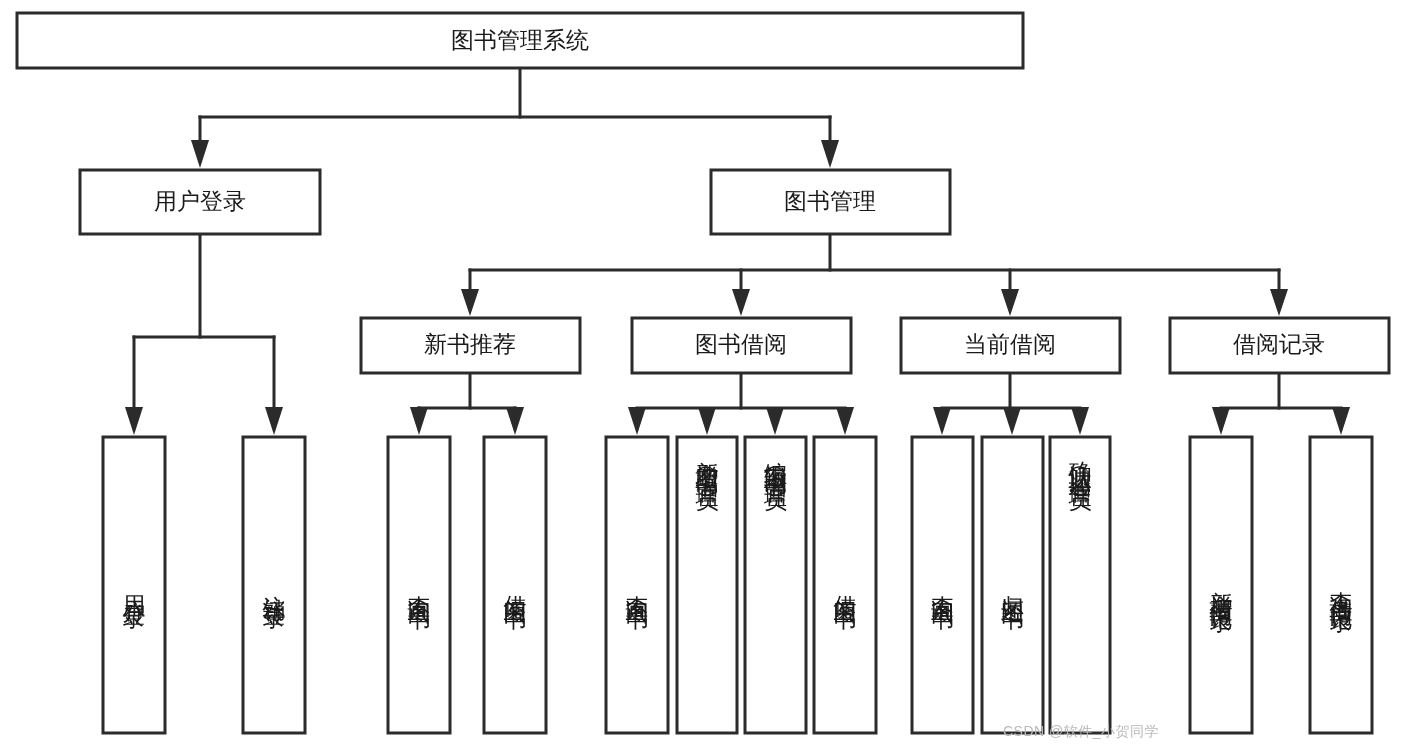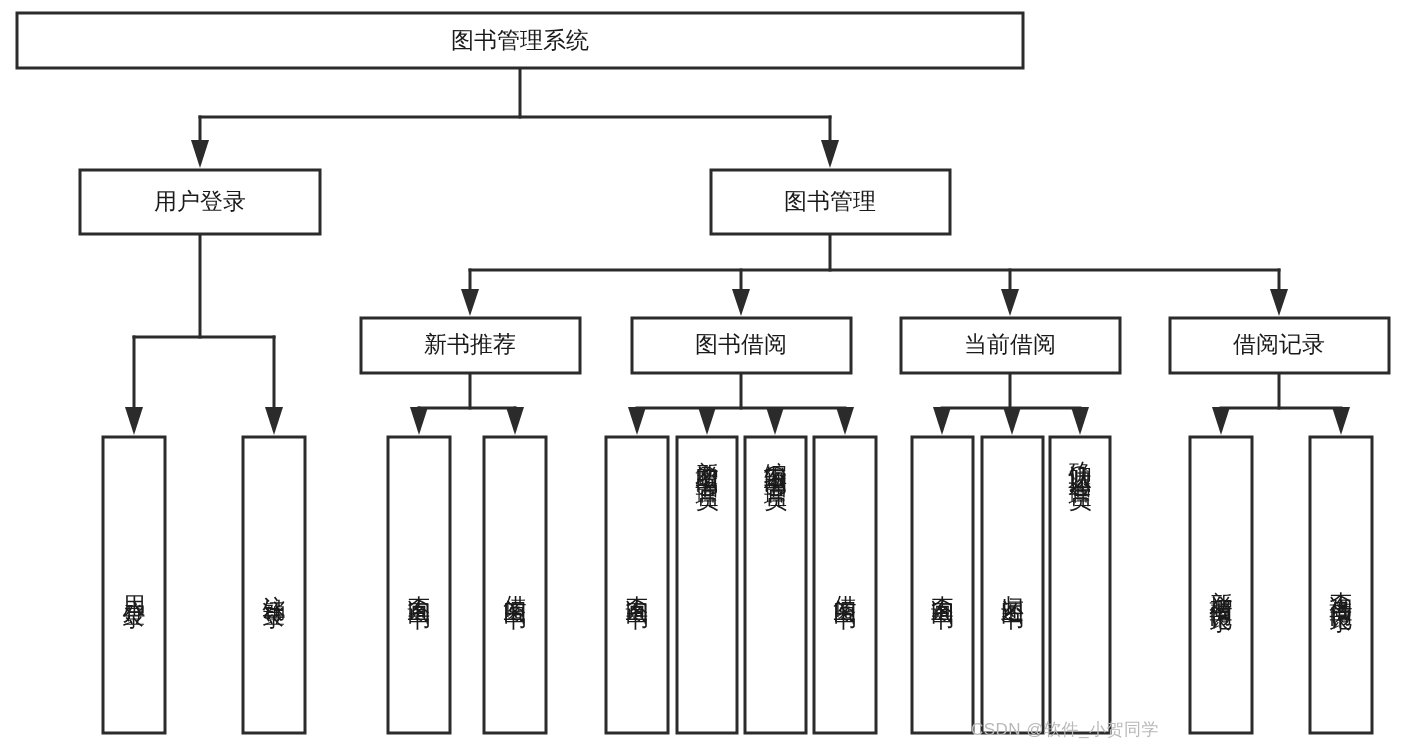--- a/index.html
+++ b/index.html
@@ -67,21 +67,21 @@
     line-height: 1;
     color: #1a1a1a;
     letter-spacing: 4px;
     white-space: nowrap;
   }
   .watermark {
     position: absolute;
     right: 8px;
     bottom: 6px;
     font-family: "Liberation Sans", "DejaVu Sans", sans-serif;
-    font-size: 17px;
+    font-size: 14px;
     color: #b9b9b9;
     letter-spacing: 0.5px;
     user-select: none;
     white-space: nowrap;
     text-align: right;
   }
 </style>
 </head>
 <body>
 

